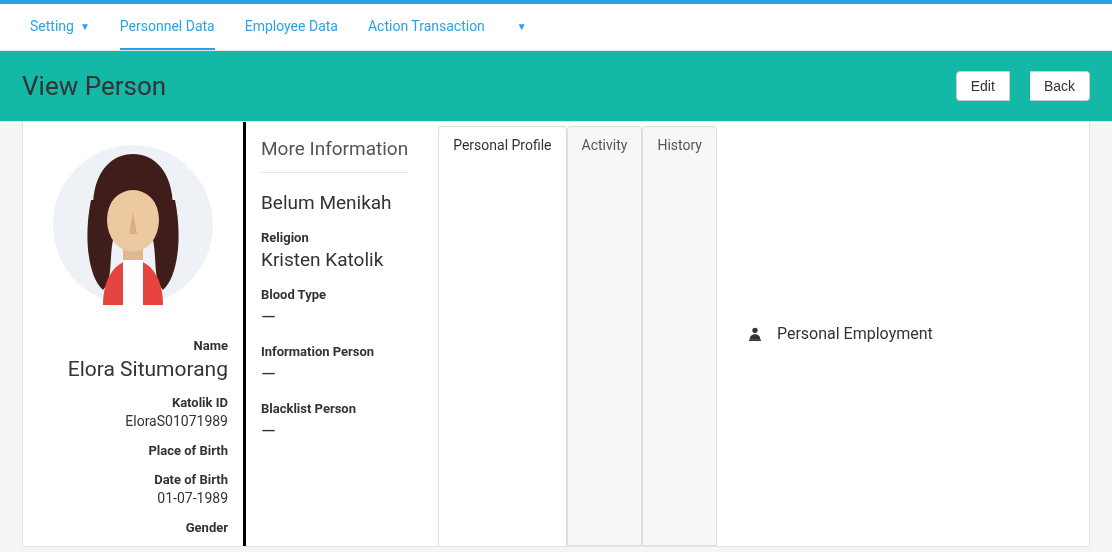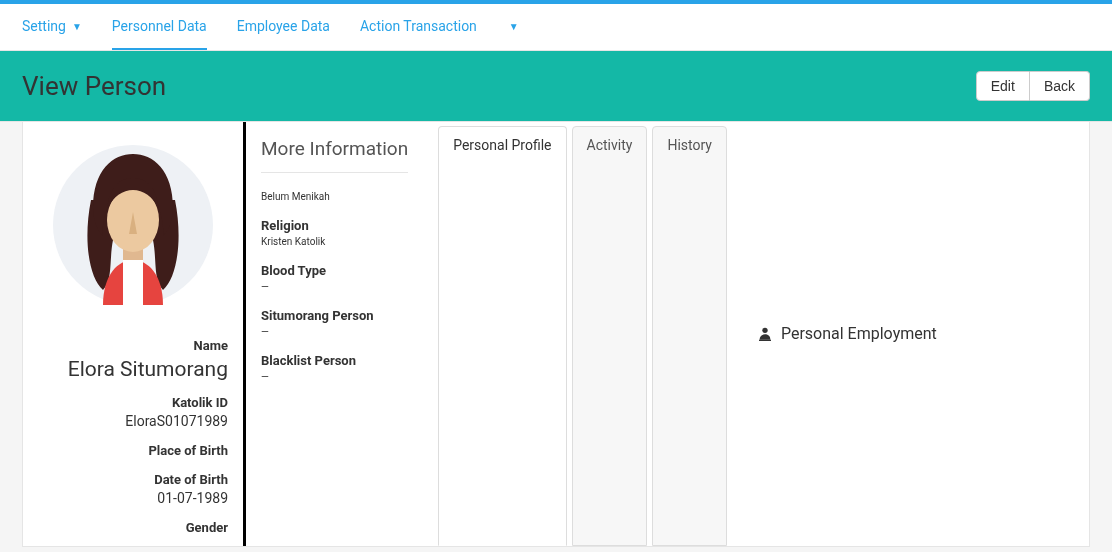--- a/index.html
+++ b/index.html
@@ -7,21 +7,21 @@
       font-family: -apple-system, BlinkMacSystemFont, "Segoe UI", Roboto, "Helvetica Neue", Arial, sans-serif;
       background: #f5f5f5;
       color: #333;
       font-size: 14px;
     }
     .top-accent { height: 4px; background: #29a3e8; }
     .top-nav {
       background: #fff;
       border-bottom: 1px solid #e5e5e5;
       display: flex;
-      padding: 0 22px;
+      padding: 0 30px;
       gap: 30px;
     }
     .top-nav .nav-item {
       color: #29a3e8;
       padding: 14px 0;
       cursor: pointer;
       font-size: 14px;
       display: inline-flex;
       align-items: center;
       gap: 4px;
@@ -31,21 +31,21 @@
     .caret { font-size: 10px; margin-left: 2px; }
     .page-header {
       background: #14b8a6;
       border-bottom: 1px solid #e5e5e5;
       padding: 20px 22px;
       display: flex;
       align-items: center;
       justify-content: space-between;
     }
     .page-title { font-size: 26px; font-weight: 400; color: #333; }
-    .header-actions { display: flex; }
+    .header-actions { display: flex; gap: 20px; }
     .btn {
       background: #fff;
       border: 1px solid #ccc;
       padding: 6px 14px;
       font-size: 14px;
       cursor: pointer;
       color: #333;
     }
     .btn:first-child { border-radius: 4px 0 0 4px; }
     .btn:last-child { border-radius: 0 4px 4px 0; border-left: 0; }
@@ -81,39 +81,39 @@
     .section-header {
       font-size: 19px;
       color: #555;
       font-weight: 400;
       padding-bottom: 12px;
       border-bottom: 1px solid #e5e5e5;
       margin-bottom: 18px;
     }
     .info-block { margin-bottom: 16px; }
     .info-label { font-size: 13px; font-weight: 700; color: #333; margin-bottom: 3px; }
-    .info-value { font-size: 10px; color: #333; }
-    .tabs-row { display: flex; gap: 5px; margin: 4px 15px 0 15px; }
+    .info-value { font-size: 19px; color: #333; }
+    .tabs-row { display: flex; margin: 4px 15px 0 15px; }
     .tab {
       border: 1px solid #ddd;
       padding: 10px 14px;
       font-size: 14px;
       color: #555;
       background: #f7f7f7;
       cursor: pointer;
       border-radius: 4px 4px 0 0;
     }
     .tab.active { background: #fff; color: #333; border-bottom-color: #fff; }
     .tab-panel {
       border-top: 1px solid #ddd;
       margin: -1px 15px 0 15px;
       padding: 16px 0 18px 0;
       display: flex;
       align-items: center;
-      gap: 8px;
+      gap: 14px;
     }
     .person-icon-svg { width: 16px; height: 16px; display: block; fill: #333; }
     .tab-heading { font-size: 16px; color: #333; font-weight: 400; }
   </style>
 </head>
 <body>
 
 <div class="top-accent"></div>
 
 <nav class="top-nav">
@@ -194,21 +194,21 @@
         <div class="info-label">Religion</div>
         <div class="info-value">Kristen Katolik</div>
       </div>
 
       <div class="info-block">
         <div class="info-label">Blood Type</div>
         <div class="info-value">—</div>
       </div>
 
       <div class="info-block">
-        <div class="info-label">Situmorang Person</div>
+        <div class="info-label">Information Person</div>
         <div class="info-value">—</div>
       </div>
 
       <div class="info-block">
         <div class="info-label">Blacklist Person</div>
         <div class="info-value">—</div>
       </div>
     </div>
 
     <div class="tabs-row">

